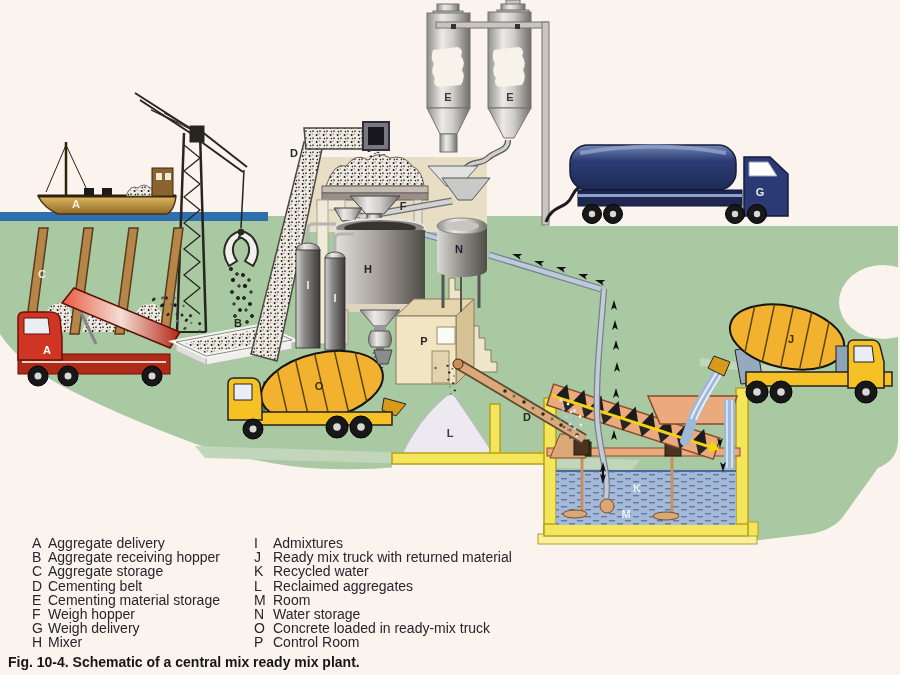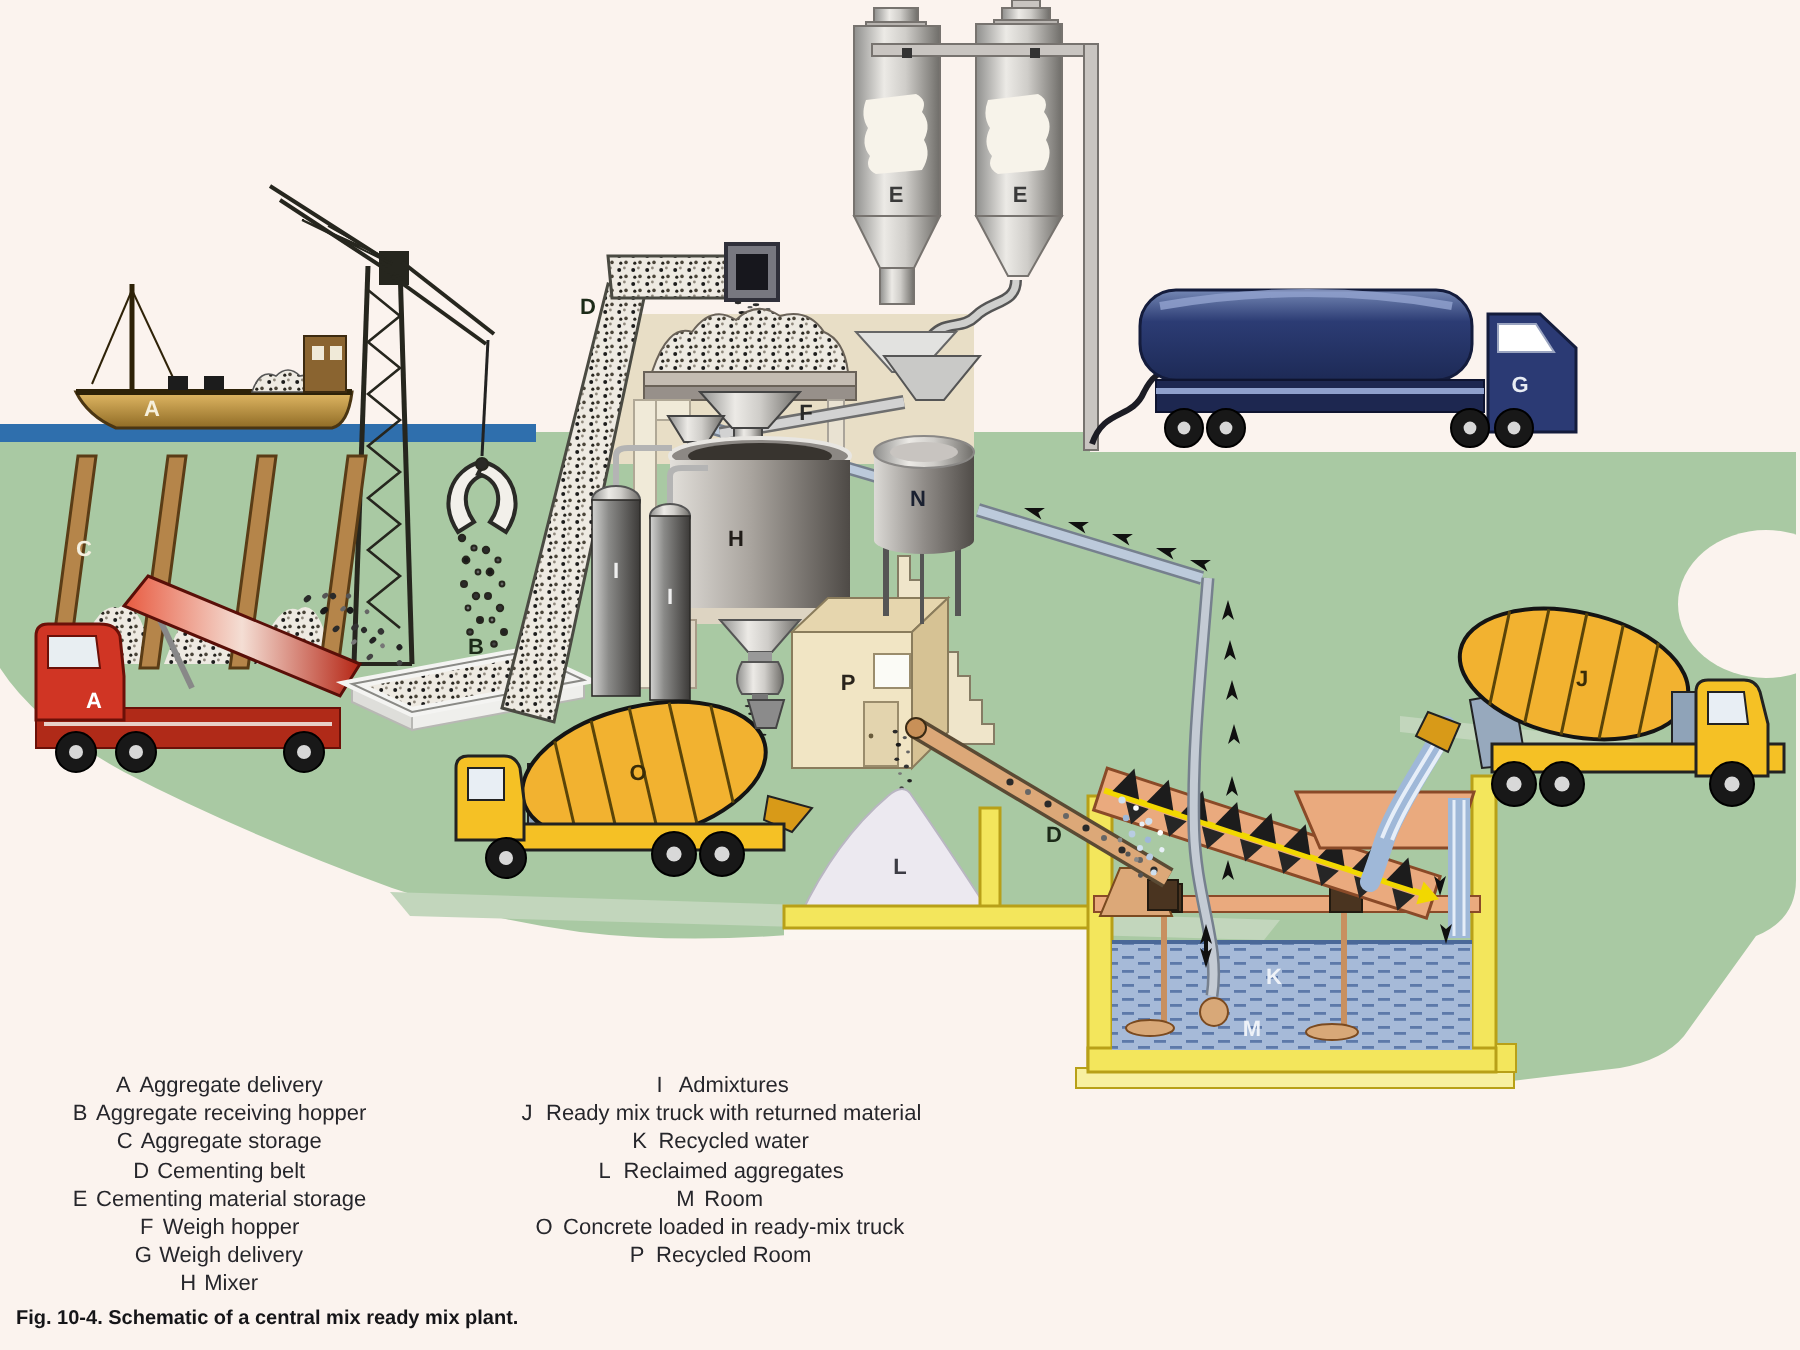--- a/index.html
+++ b/index.html
@@ -1,25 +1,25 @@
 <!DOCTYPE html>
 <html><head>
 <meta charset="utf-8">
 <style>
   html,body{margin:0;padding:0;background:#fbf3ee;}
   #fig{position:relative;width:900px;height:675px;background:#fbf3ee;overflow:hidden;
        font-family:"Liberation Sans",sans-serif;}
   #art{position:absolute;left:0;top:0;}
   svg text{font-family:"Liberation Sans",sans-serif;font-weight:bold;font-size:11px;}
   .legend-col{position:absolute;top:536px;}
-  .lrow{height:14.2px;line-height:14.2px;font-size:11px;color:#26262b;white-space:nowrap;text-align:center;}
+  .lrow{height:14.2px;line-height:14.2px;font-size:14px;color:#26262b;white-space:nowrap;}
   .lkey{display:inline-block;font-weight:500;}
   #legL{left:32px;} #legL .lkey{width:16px;}
   #legR{left:254px;} #legR .lkey{width:19px;}
-  #cap{position:absolute;left:8px;top:654px;font-size:10px;font-weight:bold;color:#151518;}
+  #cap{position:absolute;left:8px;top:654px;font-size:14px;font-weight:bold;color:#151518;}
 </style>
 </head>
 <body>
 
 <div id="fig">
 <svg id="art" width="900" height="675" viewBox="0 0 900 675">
 <defs>
   <pattern id="agg" width="7" height="7" patternUnits="userSpaceOnUse">
     <rect width="7" height="7" fill="#eeeae2"></rect>
     <circle cx="1.6" cy="2" r="1" fill="#1c1c1c"></circle>
@@ -475,17 +475,18 @@
   <div class="lrow"><span class="lkey">F</span><span class="ltext">Weigh hopper</span></div>
   <div class="lrow"><span class="lkey">G</span><span class="ltext">Weigh delivery</span></div>
   <div class="lrow"><span class="lkey">H</span><span class="ltext">Mixer</span></div>
 </div>
 <div id="legR" class="legend-col">
   <div class="lrow"><span class="lkey">I</span><span class="ltext">Admixtures</span></div>
   <div class="lrow"><span class="lkey">J</span><span class="ltext">Ready mix truck with returned material</span></div>
   <div class="lrow"><span class="lkey">K</span><span class="ltext">Recycled water</span></div>
   <div class="lrow"><span class="lkey">L</span><span class="ltext">Reclaimed aggregates</span></div>
   <div class="lrow"><span class="lkey">M</span><span class="ltext">Room</span></div>
+  <div class="lrow"><span class="lkey">N</span><span class="ltext">Water storage</span></div>
   <div class="lrow"><span class="lkey">O</span><span class="ltext">Concrete loaded in ready-mix truck</span></div>
-  <div class="lrow"><span class="lkey">P</span><span class="ltext">Recycled Room</span></div>
+  <div class="lrow"><span class="lkey">P</span><span class="ltext">Control Room</span></div>
 </div>
 <div id="cap">Fig. 10-4. Schematic of a central mix ready mix plant.</div>
 </div>
 
 </body></html>

